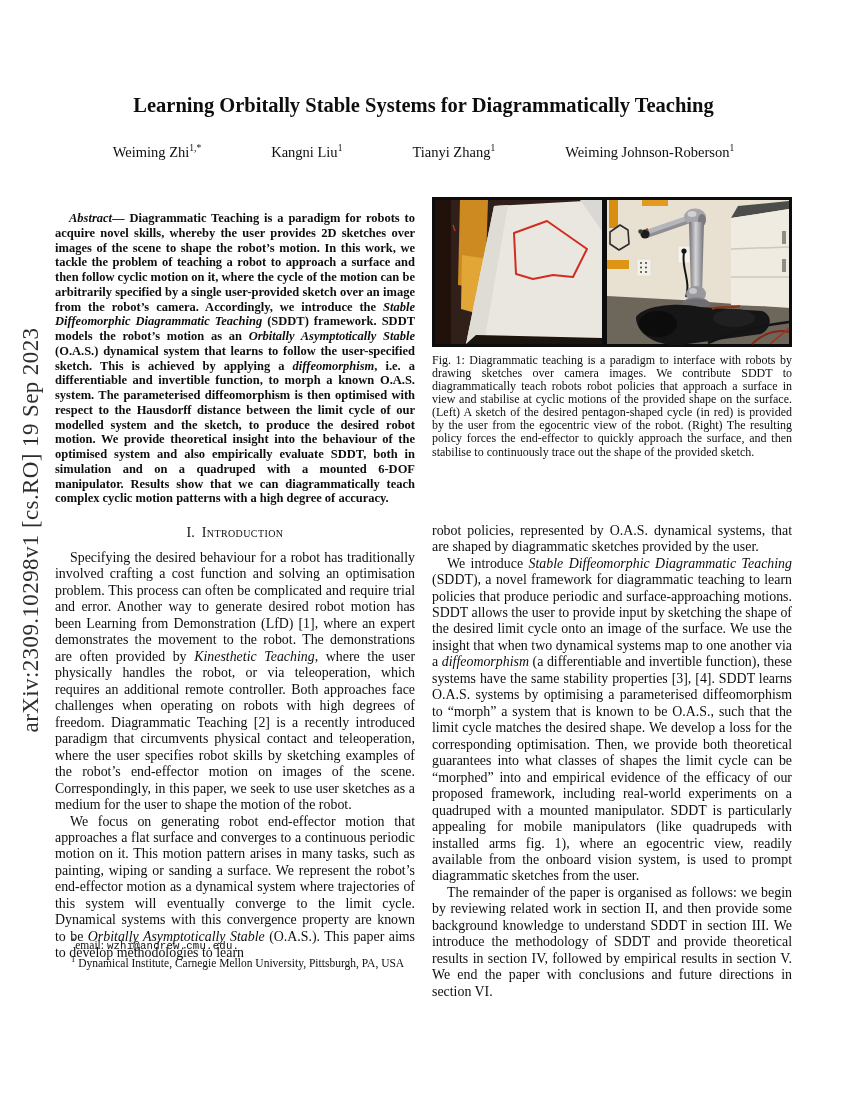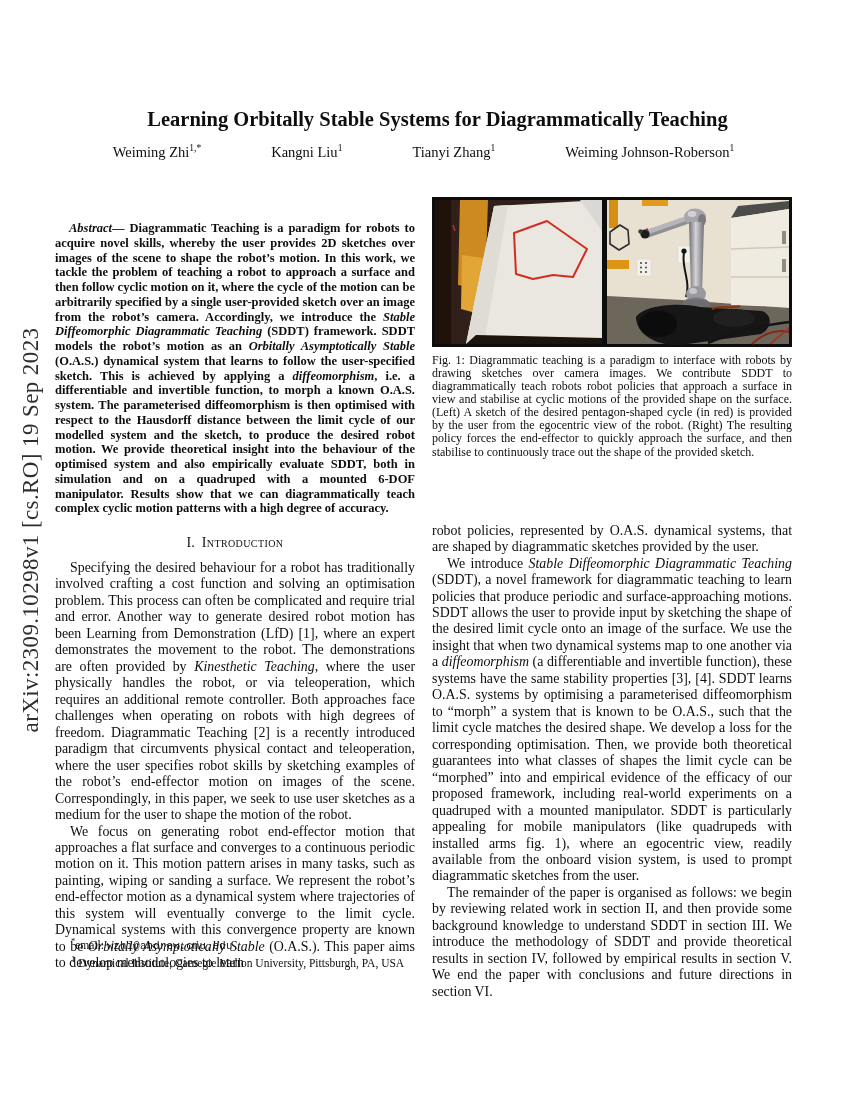--- a/index.html
+++ b/index.html
@@ -6,37 +6,37 @@
   body{
     width:850px;height:1100px;position:relative;background:#ffffff;
     font-family:"Liberation Serif", serif;color:#0e0e0e;overflow:hidden;
   }
   .arxiv-watermark{
     position:absolute;top:530px;left:31px;
     transform:translate(-50%,-50%) rotate(-90deg);
     white-space:nowrap;font-size:23px;color:#2e2e2e;letter-spacing:.4px;
   }
   .paper-title{
-    position:absolute;top:94px;left:55px;width:737px;margin:14px;
+    position:absolute;top:94px;left:55px;width:737px;margin:0;
     text-align:center;font-size:20.5px;font-weight:bold;
   }
   .authors{
     position:absolute;top:143px;left:55px;width:737px;
     display:flex;justify-content:center;gap:70px;font-size:14.5px;
   }
   .authors sup{font-size:9.5px;}
   .columns{
     position:absolute;top:197px;left:55px;width:737px;
     display:flex;gap:17px;align-items:flex-start;
   }
   .col{width:360px;}
   p{margin:0;}
   .abstract{
     font-size:12.5px;font-weight:bold;line-height:1.18;
-    text-align:justify;text-indent:14px;margin-top:24px;
+    text-align:justify;text-indent:14px;margin-top:14px;
   }
   .section-heading{
     margin:19px 0 9px 0;text-align:center;font-size:14px;font-weight:normal;
   }
   .section-heading .hnum{margin-right:7px;}
   .sc{font-variant:small-caps;letter-spacing:.4px;}
   .bodytext{
     font-size:13.9px;line-height:1.185;text-align:justify;text-indent:15px;
   }
   .noindent{text-indent:0;}

